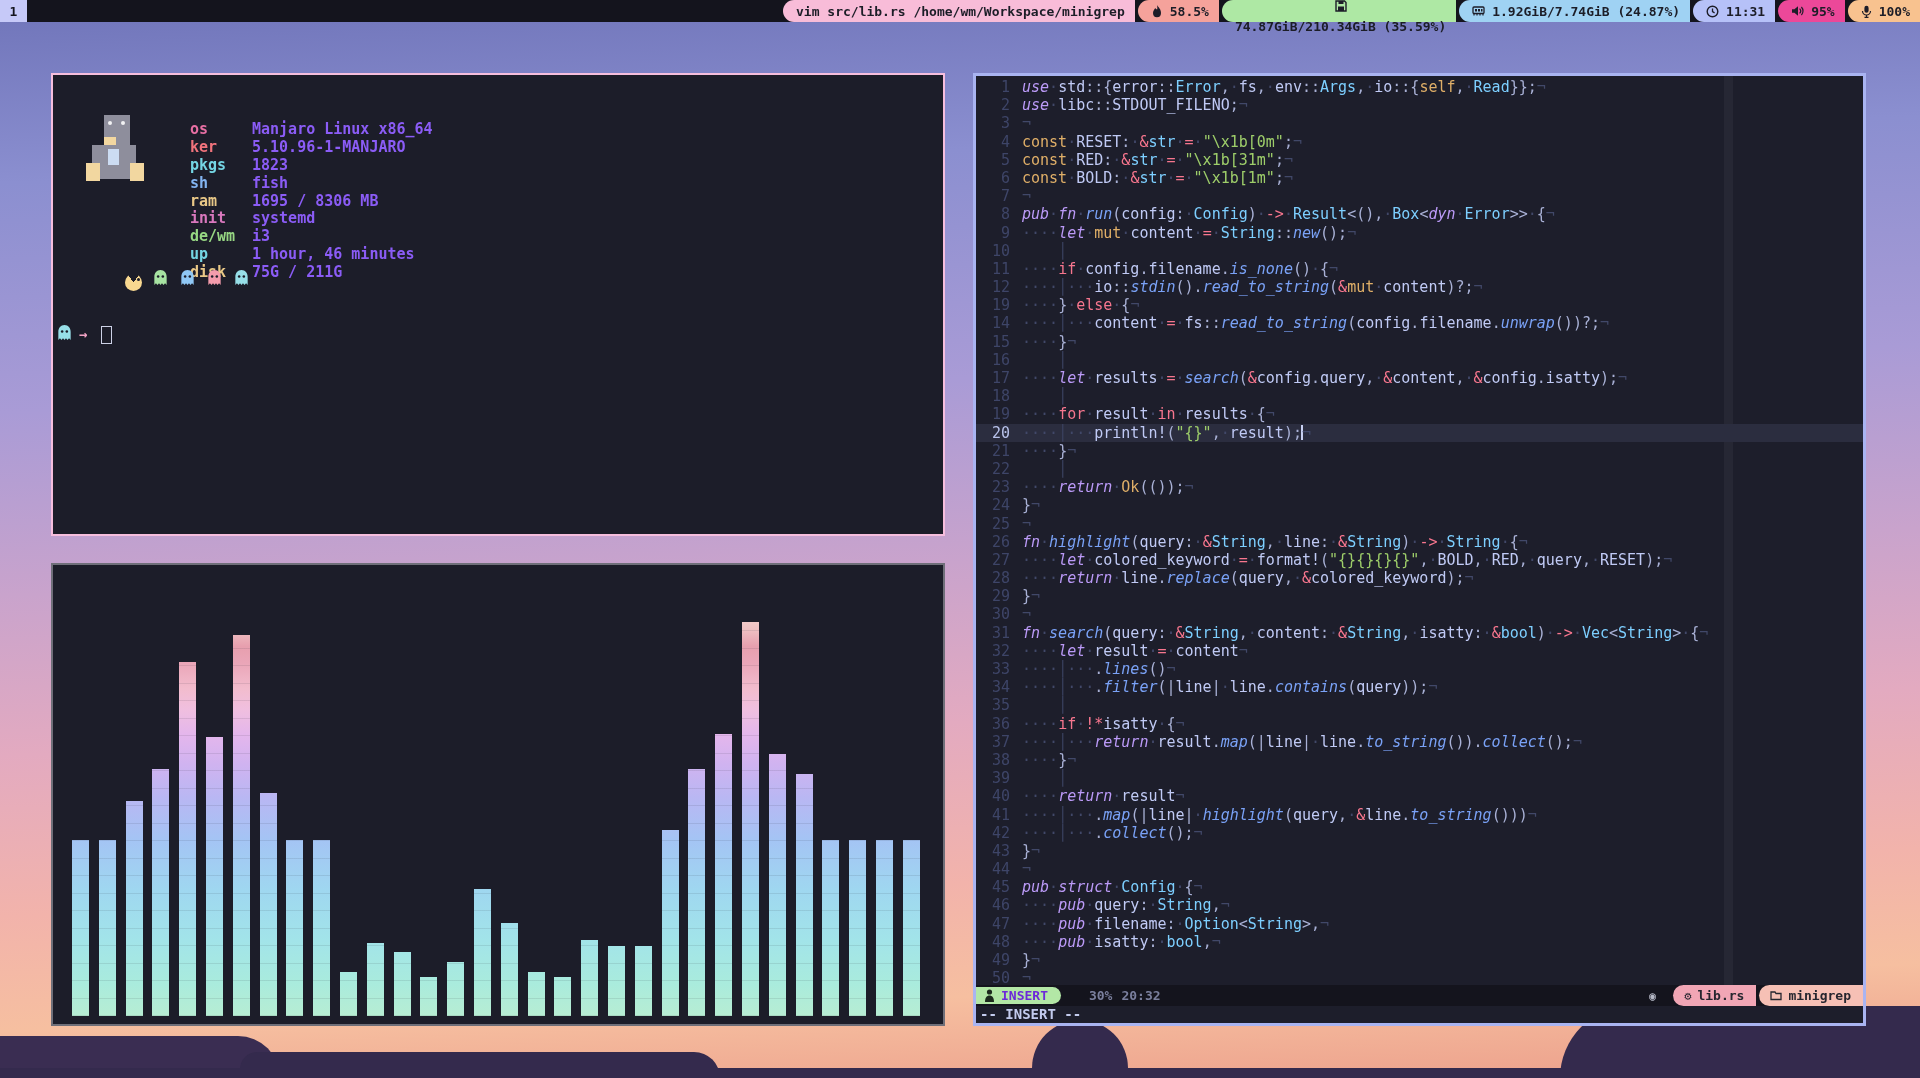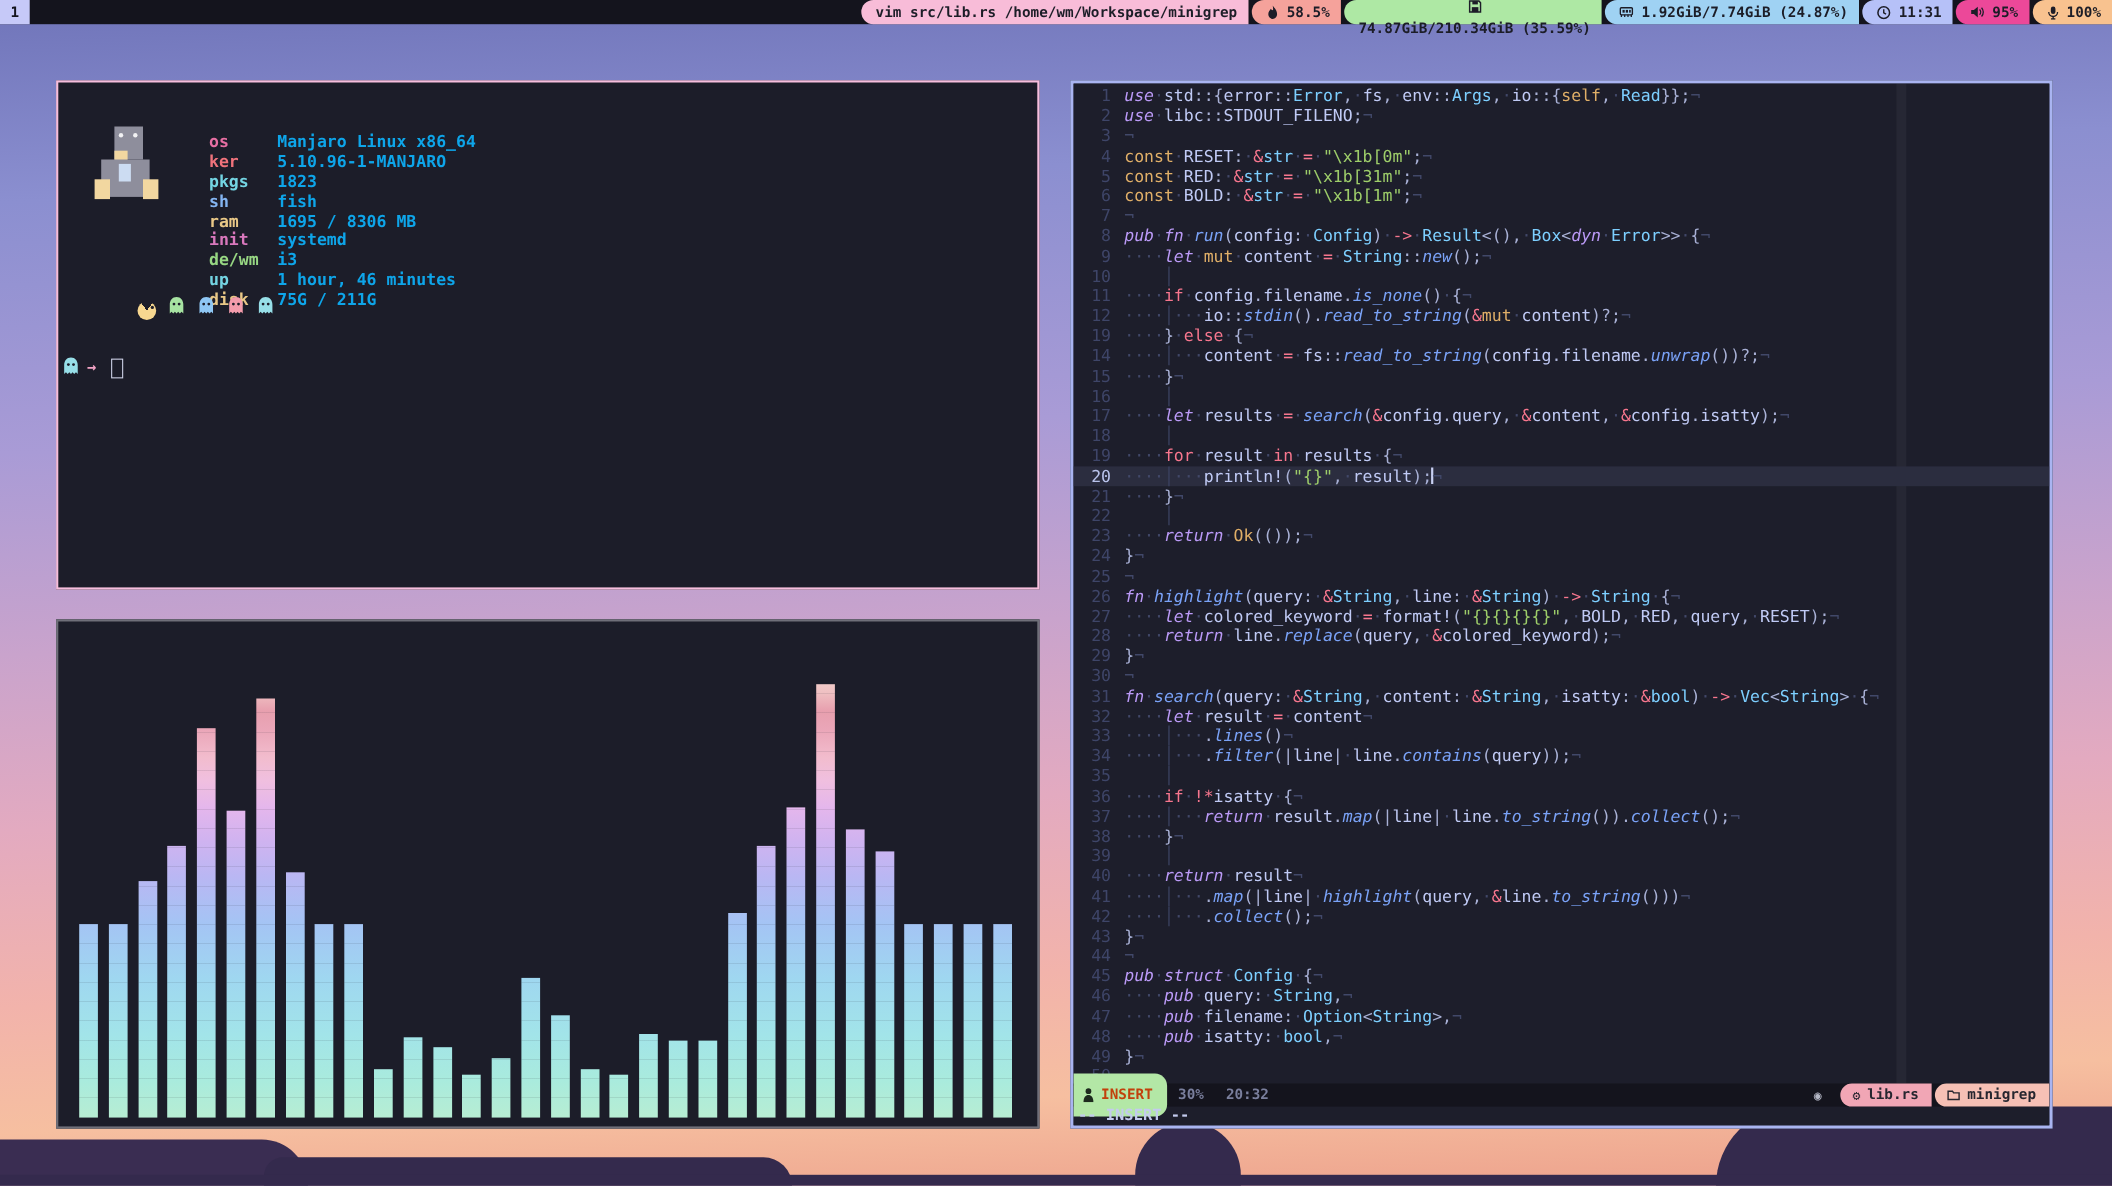--- a/index.html
+++ b/index.html
@@ -18,21 +18,21 @@
   .tb-right{margin-left:auto;display:flex;align-items:stretch;}
   .seg{display:flex;align-items:center;gap:7px;color:#1c1d27;font-weight:bold;
     padding:0 10px 0 13px;border-radius:11px 0 0 11px;margin-left:3px;white-space:nowrap;}
   .seg svg{display:block;}
   
   .window{position:absolute;background:#1c1d29;box-sizing:border-box;}
   
   .fetch-body{position:absolute;inset:0;font-size:15px;line-height:17.9px;}
   .frow{position:relative;height:17.9px;display:flex;}
   .flabel{position:absolute;left:137px;font-weight:bold;white-space:pre;}
-  .fvalue{position:absolute;left:199px;color:#0ea5e9;font-weight:bold;white-space:pre;}
+  .fvalue{position:absolute;left:199px;color:#8b5cf6;font-weight:bold;white-space:pre;}
   .tuxart{position:absolute;left:33px;top:40px;width:64px;height:70px;}
   .px{position:absolute;}
   .pacrow{position:absolute;left:72px;top:194px;display:flex;gap:10px;align-items:flex-end;}
   .ghost{width:17px;height:17px;}
   .pacman{width:17px;height:17px;border-radius:50%;position:relative;}
   .pacman:after{content:"";position:absolute;right:2px;top:4px;width:3px;height:3px;
     border-radius:50%;background:#1c1d29;}
   .prompt{position:absolute;left:3px;top:249px;display:flex;align-items:center;gap:6px;}
   .prompt .arrow{color:#f2a3c5;font-weight:bold;font-size:14px;}
   .cursor-hollow{width:9px;height:16px;border:1px solid #cdd1e6;margin-left:8px;}
@@ -64,23 +64,23 @@
   .s-s{color:#9ece6a}
   .s-n{color:#e0af68}
   .s-v{color:#c0caf5}
   .s-p{color:#a9b1d6}
   .s-d{color:#414869}
   .s-g{color:#3b4261}
   .s-cur{display:inline-block;width:2px;height:15px;background:#c8d0f2;
     vertical-align:-2px;margin:0 -1px;}
   .statusline{position:absolute;left:0;right:0;bottom:17px;height:21px;background:#14141d;
     display:flex;align-items:center;font-size:13px;font-weight:bold;}
-  .mode-pill{height:39px;display:flex;align-items:center;gap:6px;color:#c2410c;
+  .mode-pill{height:17px;display:flex;align-items:center;gap:6px;color:#6d28d9;
     padding:0 13px 0 8px;border-radius:0 11px 11px 0;}
-  .sl-info{color:#7a7f9d;margin-left:10px;display:flex;gap:20px;}
+  .sl-info{color:#7a7f9d;margin-left:28px;display:flex;gap:9px;}
   .sl-right{margin-left:auto;display:flex;align-items:stretch;height:21px;}
   .sl-circle{align-self:center;margin-right:14px;color:#b5b8c6;font-size:12px;}
   .sl-pill{display:flex;align-items:center;gap:6px;color:#26262f;
     padding:0 12px 0 11px;border-radius:11px 0 0 11px;margin-left:3px;}
   .cmdline{position:absolute;left:4px;bottom:0;height:17px;font-size:14px;
     font-weight:bold;color:#c3cbee;white-space:pre;}
 </style>
 </head>
 <body>
 

